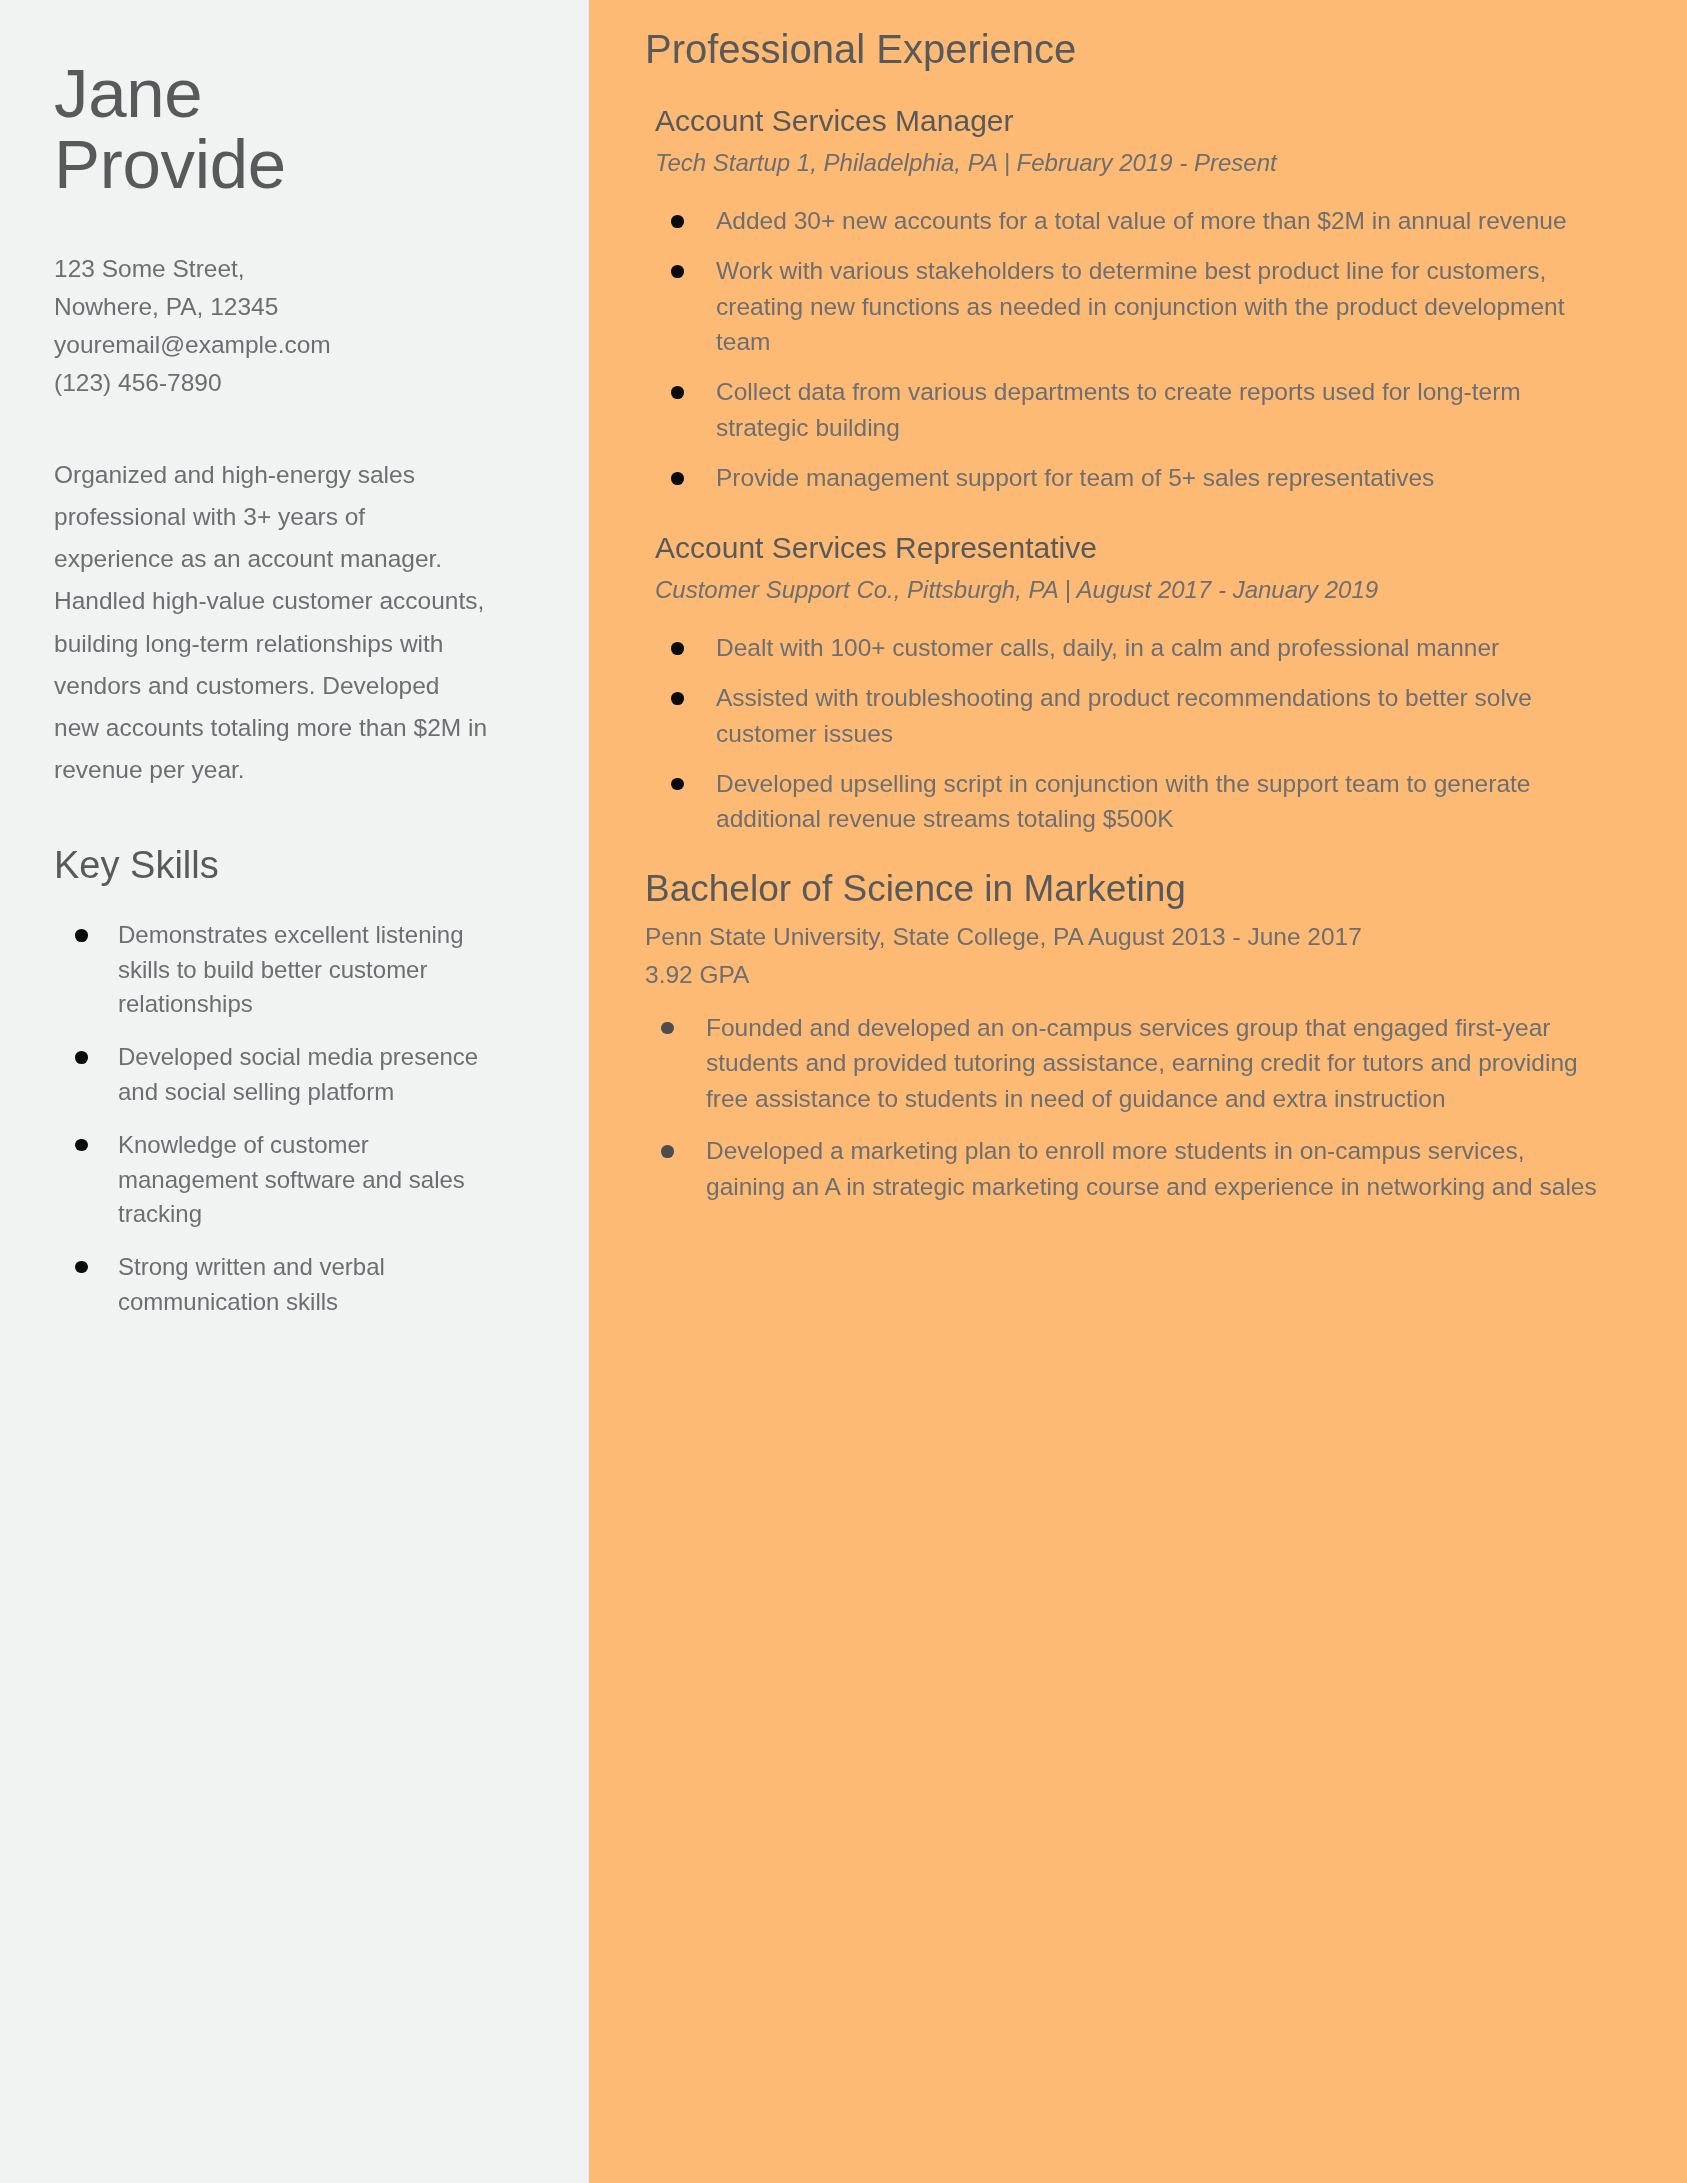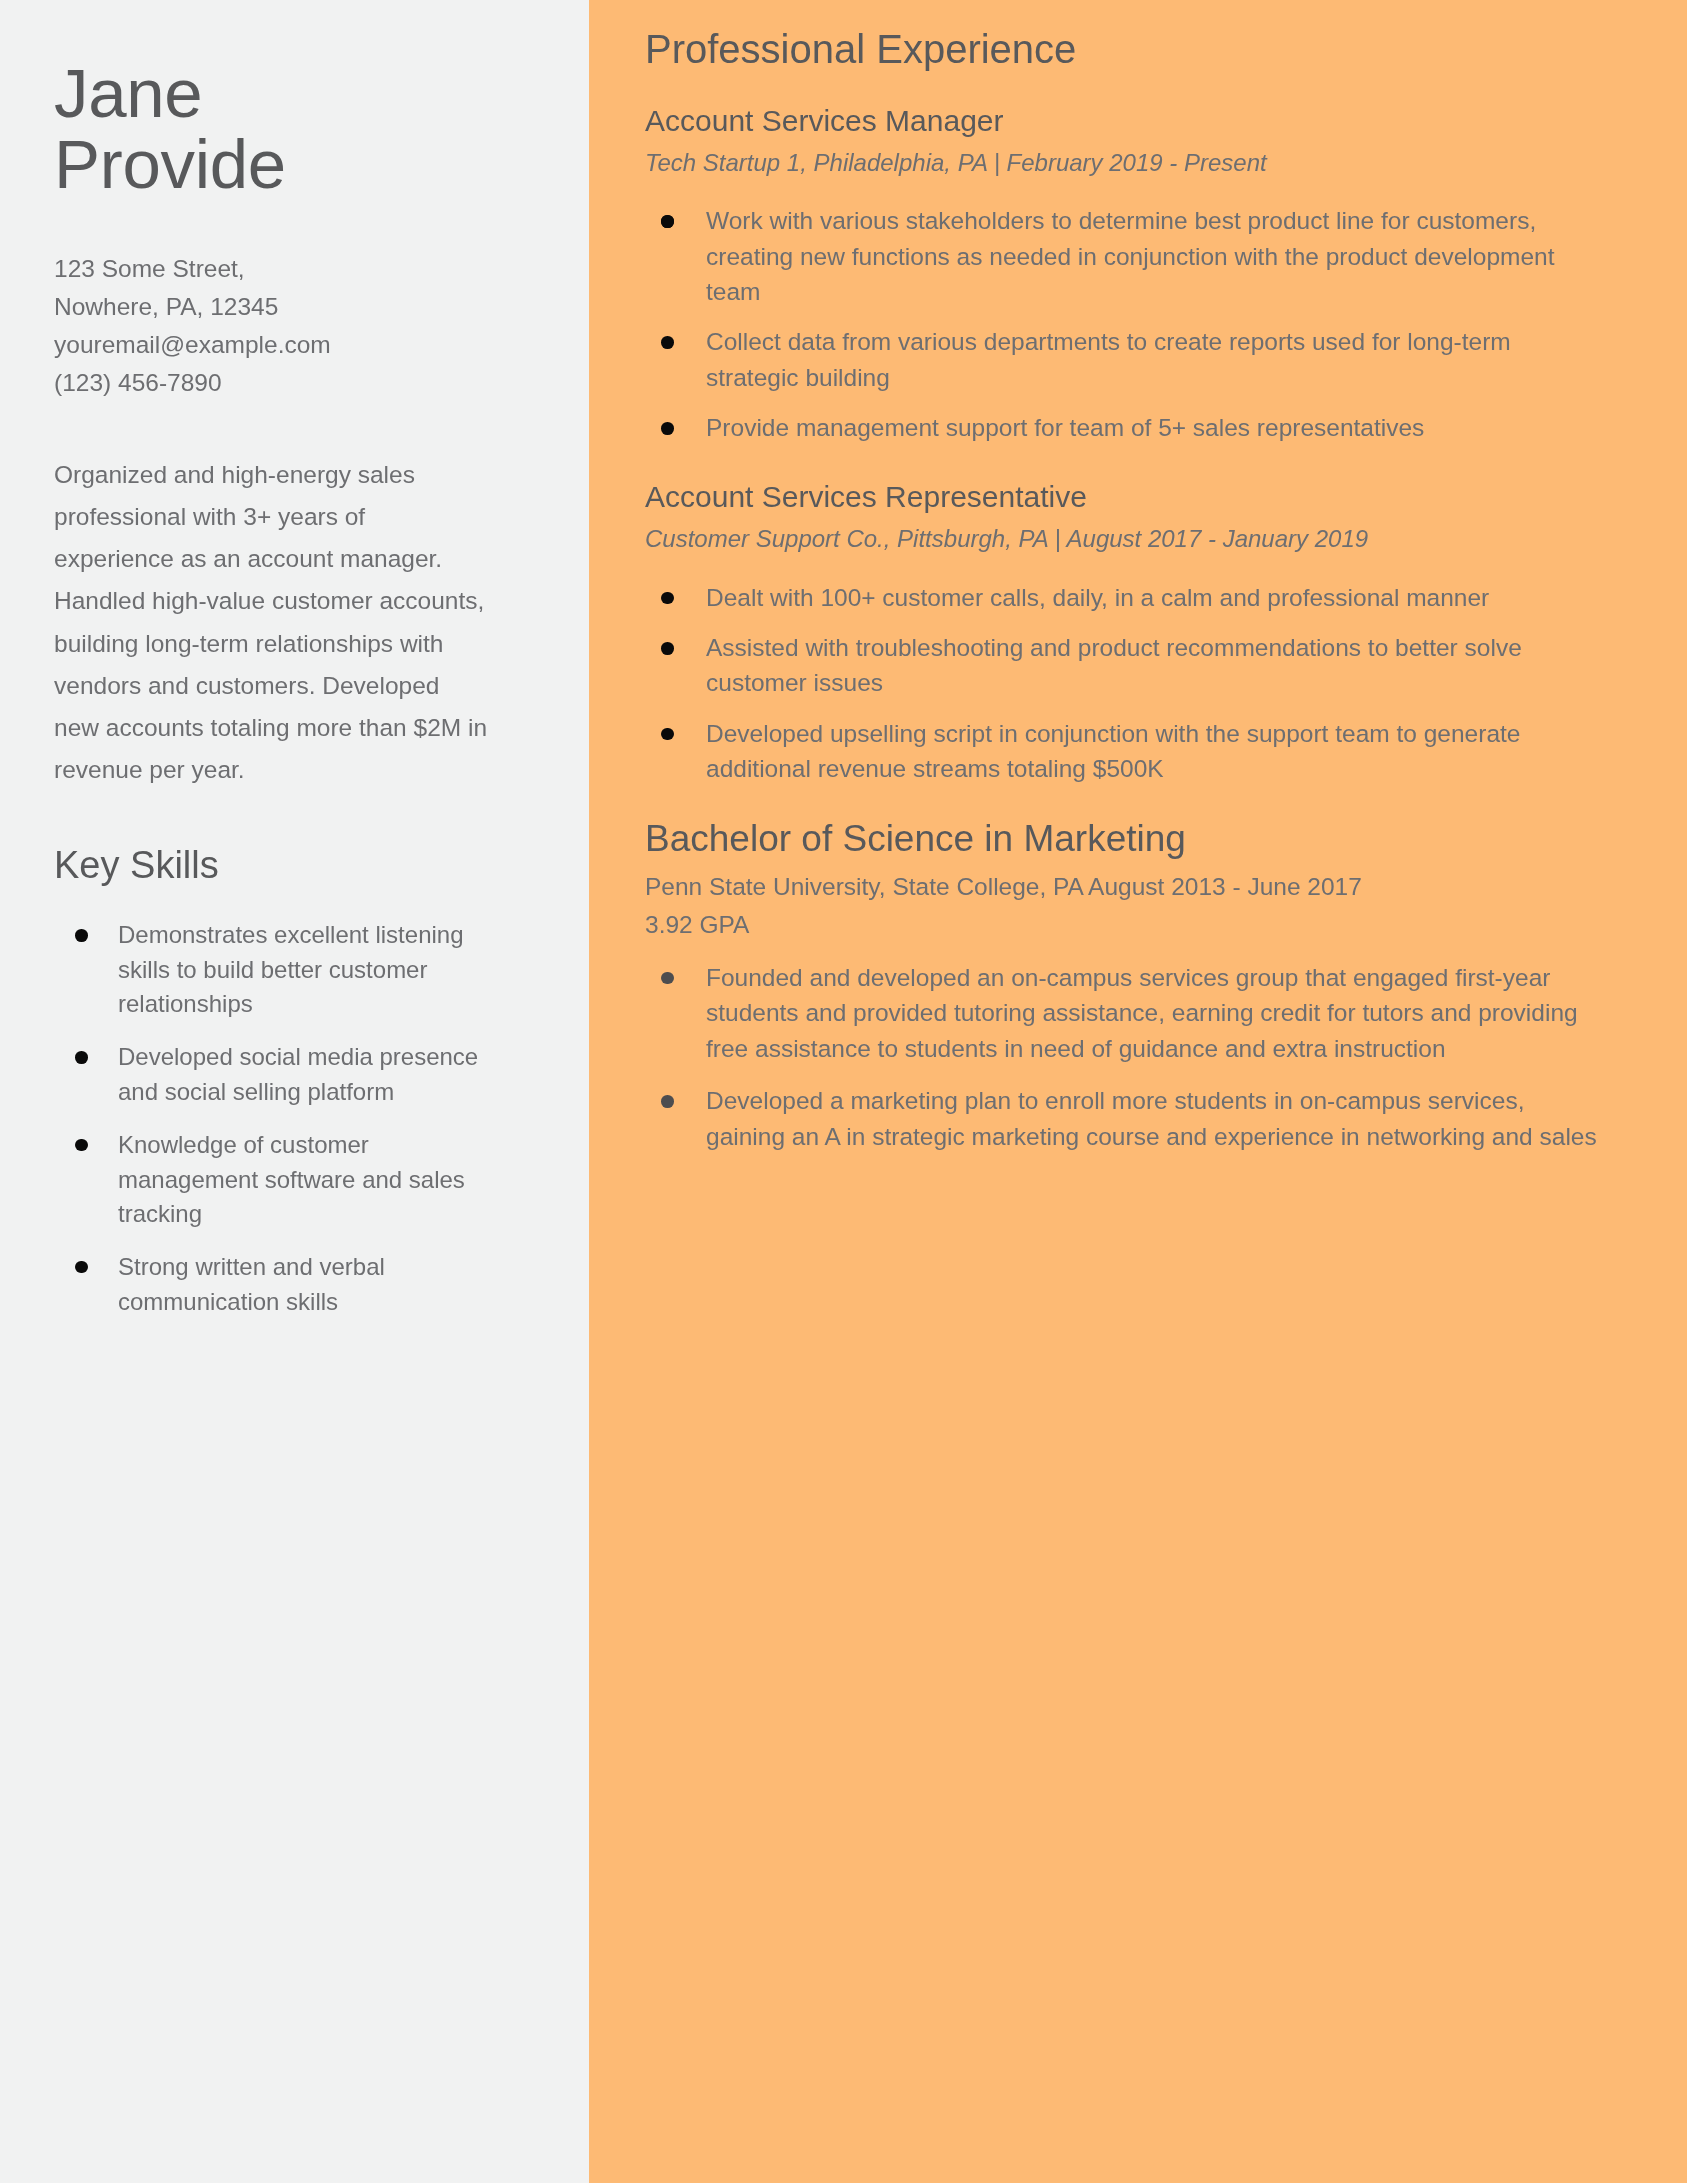--- a/index.html
+++ b/index.html
@@ -102,21 +102,21 @@
   }
   .main-heading {
     font-size: 40px;
     line-height: 1.1;
     color: #58595b;
     font-weight: 400;
   }
   .main-heading.experience { }
   .main-heading.education  { margin-top: 69px; }
 
-  .job { margin-top: 32px; }
+  .job { margin-top: 32px; margin-left: 10px; }
   .job + .job { margin-top: 34px; }
   .job-title {
     font-size: 30px;
     line-height: 1.2;
     color: #58595b;
     font-weight: 400;
   }
   .job-meta {
     font-size: 24px;
     line-height: 1.35;
@@ -216,20 +216,21 @@
   <main id="main">
 
     <h1 class="main-heading experience">Professional Experience</h1>
 
     <section class="job">
       <div class="job-title">Account Services Manager</div>
       <div class="job-meta">Tech Startup 1, Philadelphia, PA | February 2019 - Present</div>
       <ul class="main-bullets">
         <li>
           <span class="bullet"></span>
+          <span>Added 30+ new accounts for a total value of more than $2M in annual revenue</span>
         </li>
         <li>
           <span class="bullet"></span>
           <span>Work with various stakeholders to determine best product line for customers, creating new functions as needed in conjunction with the product development team</span>
         </li>
         <li>
           <span class="bullet"></span>
           <span>Collect data from various departments to create reports used for long-term strategic building</span>
         </li>
         <li>

